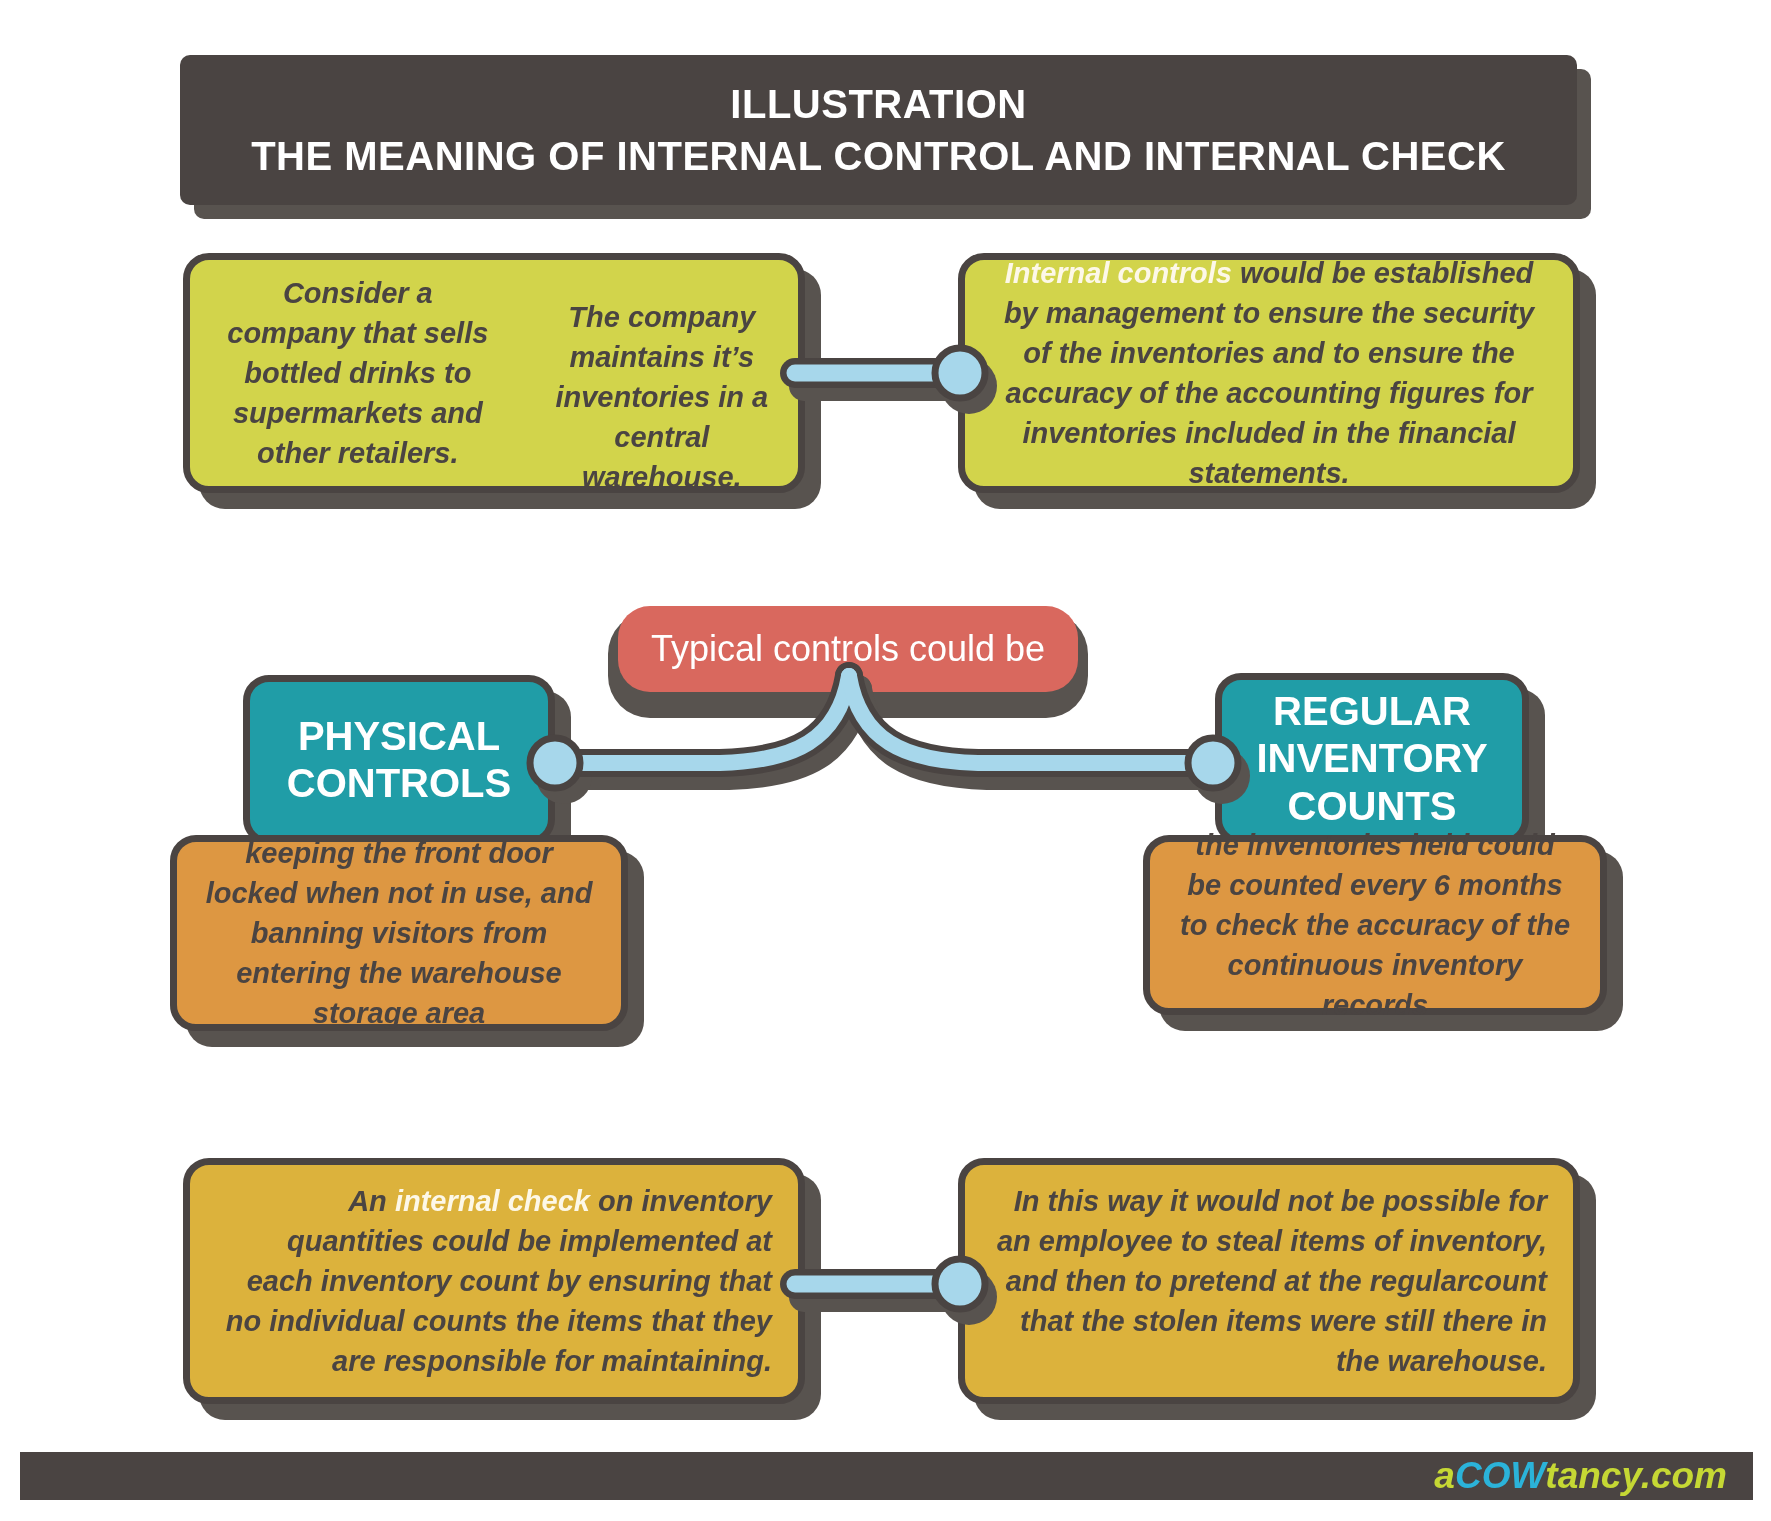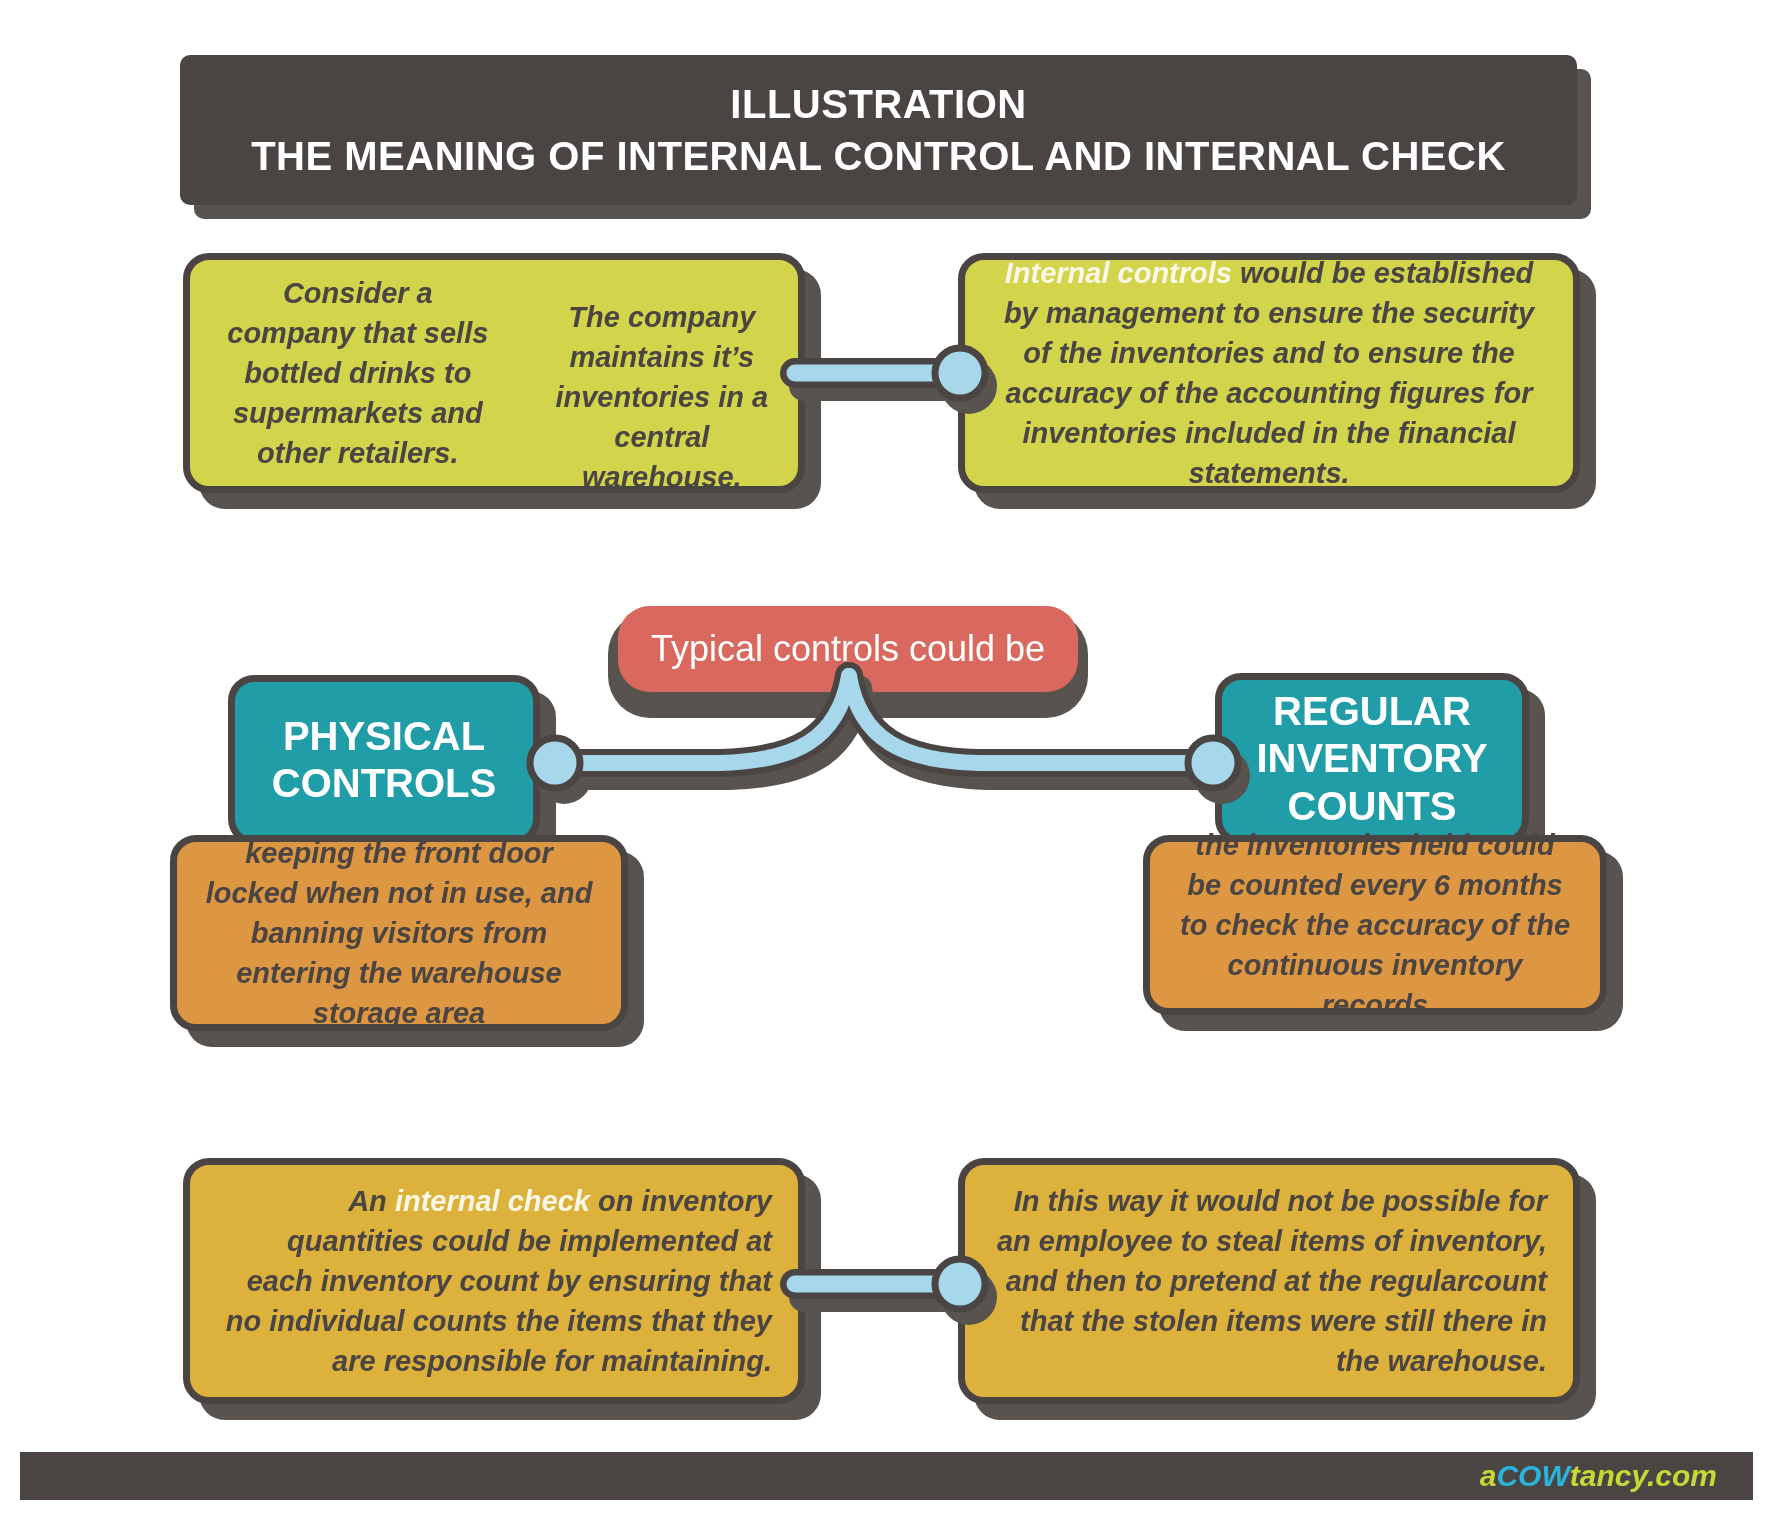--- a/index.html
+++ b/index.html
@@ -42,21 +42,21 @@
   .green-left{left:183px;top:253px;width:622px;height:240px;}
   .green-right{left:958px;top:253px;width:622px;height:240px;}
   
   .redbox{
     left:618px;top:606px;width:460px;height:86px;background:var(--red);
     border-radius:32px;box-shadow:0 16px 0 10px var(--shadow);
     display:flex;align-items:center;justify-content:center;
     color:#ffffff;font-size:36px;font-weight:normal;
   }
   
-  .teal-left{left:228px;top:675px;width:312px;height:170px;align-items:center;}
+  .teal-left{left:243px;top:675px;width:312px;height:170px;align-items:center;}
   .teal-right{left:1215px;top:673px;width:314px;height:172px;}
   .teal-heading{
     color:#ffffff;font-weight:bold;font-size:40px;line-height:1.18;
     padding:0 10px;margin:0;
   }
   
   .orange-left{left:170px;top:835px;width:458px;height:196px;}
   .orange-right{left:1143px;top:835px;width:464px;height:180px;}
   
   .gold-left{left:183px;top:1158px;width:622px;height:246px;}
@@ -66,22 +66,22 @@
   .s-stroke{stroke:var(--shadow);fill:none;stroke-linecap:round;}
   .o-stroke{stroke:var(--dark);fill:none;stroke-linecap:round;}
   .b-stroke{stroke:var(--sky);fill:none;stroke-linecap:round;}
   .s-fill{fill:var(--shadow);}
   .node{fill:var(--sky);stroke:var(--dark);stroke-width:7px;}
   
   .footer-bar{
     left:20px;top:1452px;width:1733px;height:48px;background:var(--dark);
   }
   .brand{
-    position:absolute;right:36px;top:50%;transform:translateY(-50%);
-    font-weight:bold;font-style:italic;font-size:30px;letter-spacing:0;white-space:nowrap;
+    position:absolute;right:26px;top:50%;transform:translateY(-50%);
+    font-weight:bold;font-style:italic;font-size:37px;letter-spacing:0;white-space:nowrap;
   }
   .brand .seg-a,.brand .seg-rest{color:var(--logo-green);}
   .brand .seg-cow{color:var(--logo-cyan);}
 </style>
 </head>
 <body>
 
 <div class="canvas">
 
   <div class="abs header">

